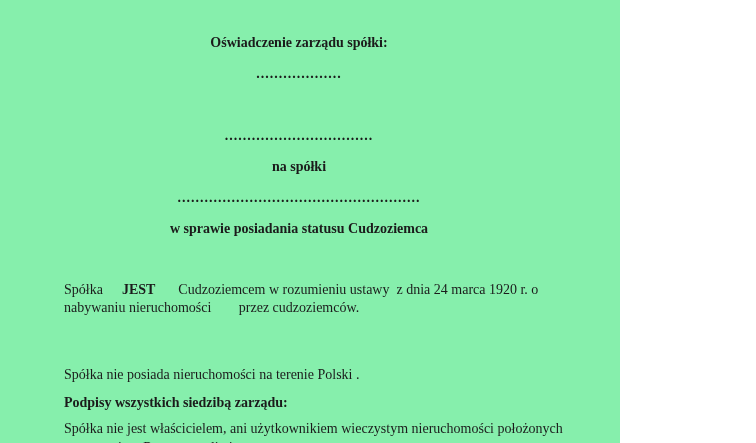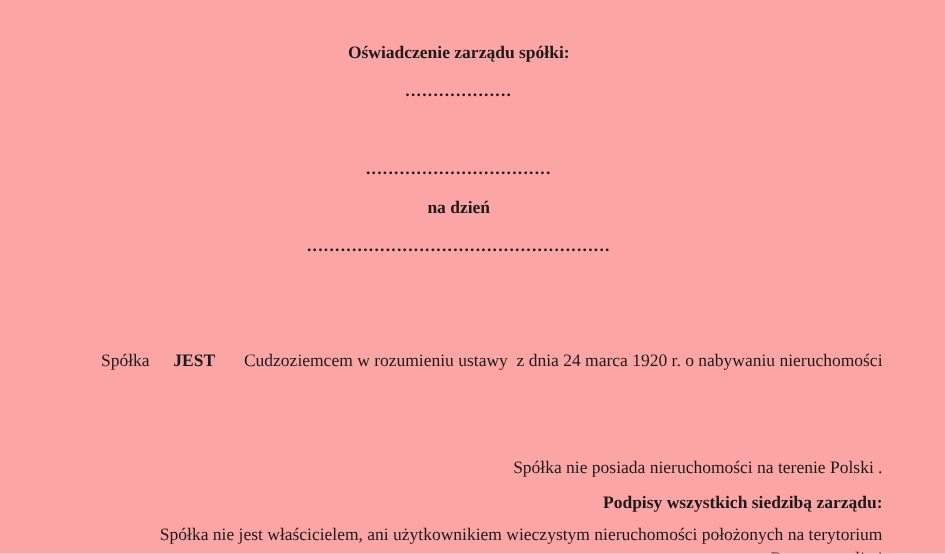--- a/index.html
+++ b/index.html
@@ -2,74 +2,76 @@
 <html lang="pl"><head>
 <meta charset="utf-8">
 <style>
   html, body {
     margin: 0;
     padding: 0;
     background: #ffffff;
   }
   .page {
     position: relative;
-    width: 756px;
+    width: 620px;
     height: 443px;
-    background: #fca5a5;
+    background: #86efac;
     font-family: "Liberation Serif", "DejaVu Serif", serif;
     font-size: 14px;
     color: #1b1b1b;
     overflow: hidden;
   }
   
   .row {
     position: absolute;
     left: 0;
     right: 22px;
     text-align: center;
     white-space: pre-wrap;
     line-height: 16px;
   }
   .left-row {
     position: absolute;
     left: 64px;
     right: 50px;
-    text-align: right;
+    text-align: left;
     white-space: pre-wrap;
     line-height: 18px;
   }
   .bold { font-weight: bold; }
   .dots {
     font-weight: bold;
     letter-spacing: 1px;
   }
-  .para-line { line-height: 18.4px; margin-left: 28px; }
+  .para-line { line-height: 18.4px; }
   .gap-a { display: inline-block; width: 19px; }
   .gap-b { display: inline-block; width: 23px; }
 </style>
 </head>
 <body>
 
 <div class="page">
 
   <div class="row bold" style="top:35px">Oświadczenie zarządu spółki:</div>
 
   <div class="row dots" style="top:66px">...................</div>
 
 
   <div class="row dots" style="top:128px">.................................</div>
 
-  <div class="row bold" style="top:159px">na dzień</div>
+  <div class="row bold" style="top:159px">na spółki</div>
 
   <div class="row dots" style="top:190px">......................................................</div>
 
+  <div class="row bold" style="top:221px">w sprawie posiadania statusu Cudzoziemca</div>
 
 
   <div class="left-row" style="top:281px"><span>Spółka</span><span class="gap-a"></span><span class="bold">JEST</span><span class="gap-b"></span><span>Cudzoziemcem w rozumieniu ustawy  z dnia 24 marca 1920 r. o nabywaniu nieruchomości</span></div>
 
+  <div class="row" style="top:300px">przez cudzoziemców.</div>
 
   <div class="left-row" style="top:330px">
     <div class="para-line">Spółka nie posiada nieruchomości na terenie Polski .</div>
     <div class="para-line">Spółka nie jest właścicielem, ani użytkownikiem wieczystym nieruchomości położonych na terytorium Rzeczpospolitej</div>
     
   </div>
 
   <div class="left-row bold" style="top:394px">Podpisy wszystkich siedzibą zarządu:</div>
 
 </div>

